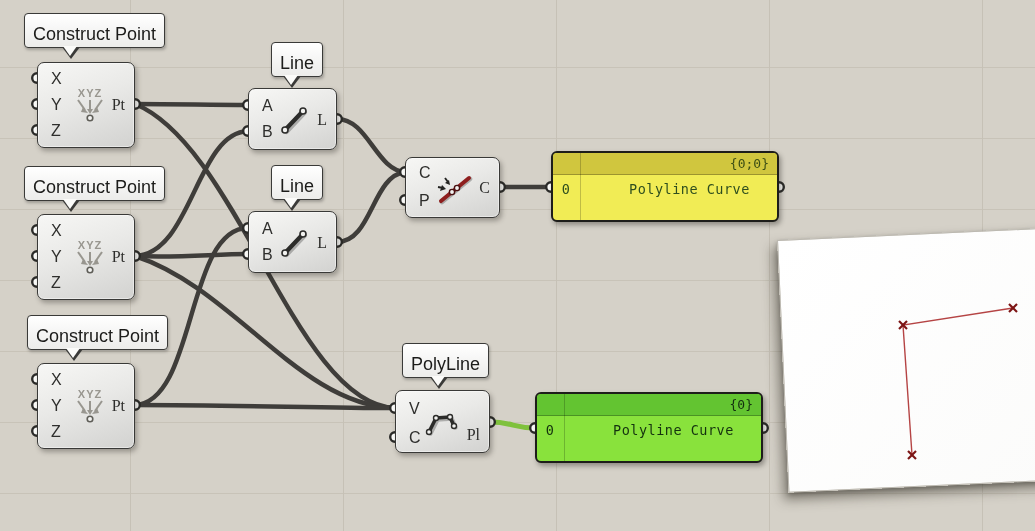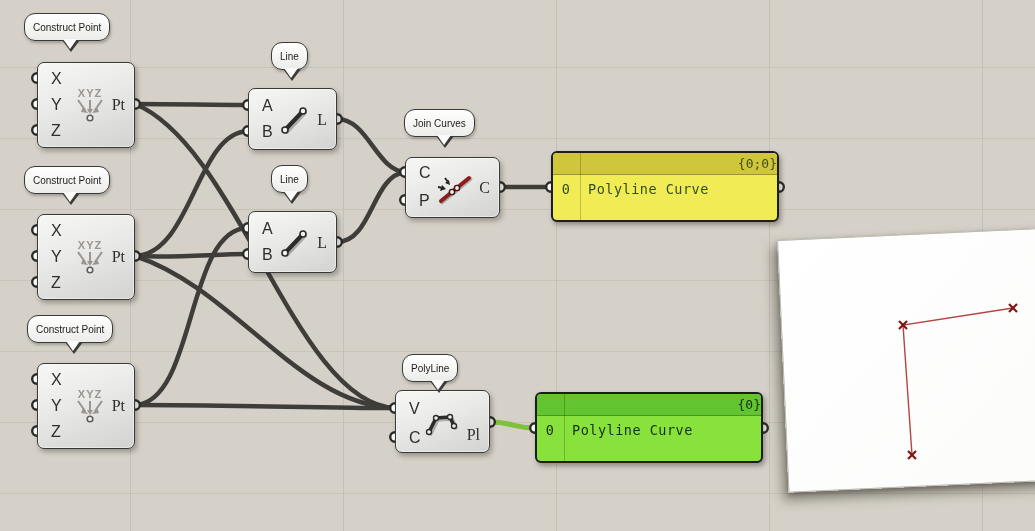--- a/index.html
+++ b/index.html
@@ -18,38 +18,38 @@
   .comp{
     position:absolute;border:1.5px solid #393937;border-radius:7px;box-sizing:border-box;
     background:linear-gradient(160deg,#f7f7f5 0%,#e9e9e7 45%,#d2d2d0 100%);
     box-shadow:2px 3px 5px rgba(40,38,32,.35), inset 0 0 0 1px rgba(255,255,255,.45);
   }
   .plabel{position:absolute;transform:translateY(-50%);font-size:16px;color:#2e2e2c;}
   .plabel.in{left:13px;}
   .plabel.out{right:9px;font-family:Liberation Serif, serif;}
   .cicon{position:absolute;}
   .tooltip{
-    position:absolute;height:20px;line-height:19px;padding:4px 8px 2px;
-    background:linear-gradient(#ffffff,#ececea);border:1.5px solid #3a3a38;border-radius:11px;
-    font-size:10px;color:#1c1c1a;white-space:nowrap;box-shadow:1px 2px 3px rgba(0,0,0,.25);
+    position:absolute;height:20px;line-height:19px;padding:11px 8px 2px;
+    background:linear-gradient(#ffffff,#ececea);border:1.5px solid #3a3a38;border-radius:4px;
+    font-size:18px;color:#1c1c1a;white-space:nowrap;box-shadow:1px 2px 3px rgba(0,0,0,.25);
   }
   .tooltip::before{content:"";position:absolute;bottom:-12px;left:calc(var(--tipx) - 1.5px);
     width:0;height:0;border-left:9px solid transparent;border-right:9px solid transparent;border-top:12px solid #3a3a38;}
   .tooltip::after{content:"";position:absolute;bottom:-9px;left:var(--tipx);
     width:0;height:0;border-left:7.5px solid transparent;border-right:7.5px solid transparent;border-top:10px solid #fbfbf9;}
   .panel{
     position:absolute;width:228px;height:71px;border:2px solid #1d1d1a;border-radius:6px;box-sizing:border-box;
     box-shadow:2px 3px 5px rgba(40,38,32,.4);
     font-family:"DejaVu Sans Mono",monospace;
   }
-  .panel .ph{height:21px;line-height:21px;text-align:right;font-size:13px;
+  .panel .ph{height:21px;line-height:21px;text-align:right;padding-right:8px;font-size:13px;
     border-bottom:1px solid rgba(0,0,0,.25);border-radius:4px 4px 0 0;}
   .panel .pb{display:flex;padding-top:5px;font-size:13.5px;letter-spacing:.5px;line-height:18px;}
   .panel .pidx{width:26px;text-align:center;flex:0 0 26px;}
-  .panel .pval{padding-left:9px;}
+  .panel .pval{padding-left:9px;margin-left:41px;}
   .panel .psep{position:absolute;left:27px;top:0;bottom:0;width:1px;background:rgba(0,0,0,.2);}
   .panel.yellow{background:#f1ec55;}
   .panel.yellow .ph{background:#d0c63e;color:#3c4e14;}
   .panel.yellow .pb{color:#2e4e1e;}
   .panel.green{background:#89e23c;}
   .panel.green .ph{background:#63c431;color:#143010;}
   .panel.green .pb{color:#14320f;}
   .viewport{
     position:absolute;left:777px;top:240px;width:302px;height:253px;
     background:linear-gradient(135deg,#ffffff 0%,#fbfbfa 100%);
@@ -248,22 +248,21 @@
       <span class="pval">Polyline Curve</span>
     </div>
     <div class="psep"></div>
   </div>
 
   <div class="tooltip" style="left:24px;top:13px;--tipx:38px"><span>Construct Point</span></div>
   <div class="tooltip" style="left:24px;top:166px;--tipx:38px"><span>Construct Point</span></div>
   <div class="tooltip" style="left:27px;top:315px;--tipx:38px"><span>Construct Point</span></div>
   <div class="tooltip" style="left:271px;top:42px;--tipx:12px"><span>Line</span></div>
   <div class="tooltip" style="left:271px;top:165px;--tipx:12px"><span>Line</span></div>
-  <div class="tooltip" style="left:404px;top:109px;--tipx:32px"><span>Join Curves</span></div>
-  <div class="tooltip" style="left:402px;top:354px;--tipx:28px"><span>PolyLine</span></div>
+  <div class="tooltip" style="left:402px;top:343px;--tipx:28px"><span>PolyLine</span></div>
 
   <div class="viewport"></div>
 
   <svg class="overlay">
     <polyline points="1013,308 903,325 912,455" fill="none" stroke="#b54444" stroke-width="1.4"></polyline>
     <g stroke="#7c1414" stroke-width="2.2">
       <line x1="1009" y1="304" x2="1017" y2="312"></line>
         <line x1="1017" y1="304" x2="1009" y2="312"></line>
       <line x1="899" y1="321" x2="907" y2="329"></line>
         <line x1="907" y1="321" x2="899" y2="329"></line>

